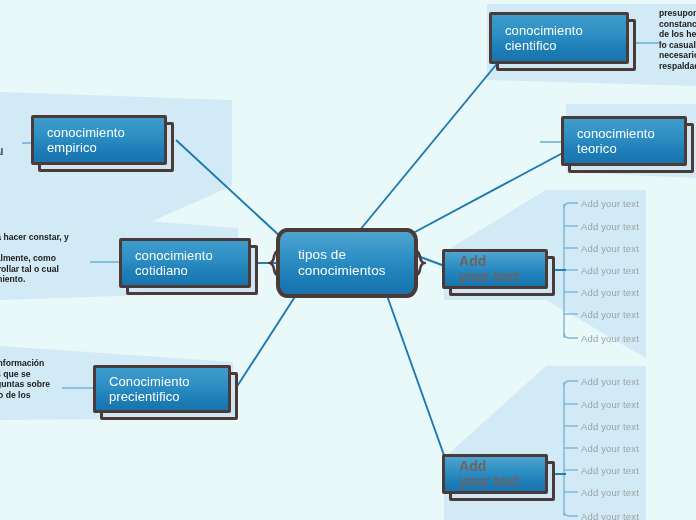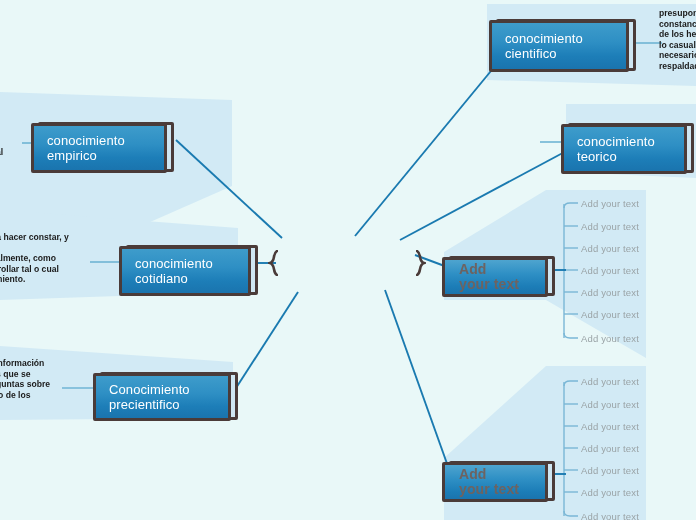--- a/index.html
+++ b/index.html
@@ -45,21 +45,21 @@
     width: 100%;
     height: 100%;
     background: #cfe6f2;
     border: 3px solid #4a3b39;
     box-sizing: border-box;
     border-radius: 2px;
   }
   .node .body {
     position: absolute;
     left: 0;
-    top: 8px;
+    top: 0;
     width: 100%;
     height: 100%;
     box-sizing: border-box;
     border: 3px solid #4a3b39;
     border-radius: 2px;
     background: linear-gradient(to bottom, #3e9ccb 0%, #2e8fc4 42%, #1d7eb8 72%, #1a74ae 100%);
     display: flex;
     align-items: center;
     padding-left: 13px;
     padding-right: 24px;
@@ -199,20 +199,27 @@
       <path d="M564,492 L578,492"></path>
       <path d="M564,511 q0,5 6,5 L578,516"></path>
     </g>
 
     <g stroke="#1a7ab0" fill="none" stroke-width="1.9">
       <line x1="548" y1="270" x2="566" y2="270"></line>
       <line x1="548" y1="474" x2="566" y2="474"></line>
     </g>
   </svg>
 
+  <div class="node" id="node-center" style="left:276px; top:228px; width:142px; height:70px;">
+
+    <div class="body">
+      <div class="label">tipos de
+conocimientos</div>
+    </div>
+  </div>
   <svg class="bracket" style="left:268px; top:250px;" viewBox="0 0 10 26">
     <path d="M9,1 C4,4 8,11 2,13 C8,15 4,22 9,25" stroke="#4a3b39" stroke-width="2.6" fill="none" stroke-linecap="round"></path>
   </svg>
   <svg class="bracket" style="left:416px; top:250px;" viewBox="0 0 10 26">
     <path d="M1,1 C6,4 2,11 8,13 C2,15 6,22 1,25" stroke="#4a3b39" stroke-width="2.6" fill="none" stroke-linecap="round"></path>
   </svg>
 
   <div class="node" style="left:489px; top:12px; width:140px; height:52px;">
     <div class="shadow"></div>
     <div class="body">

